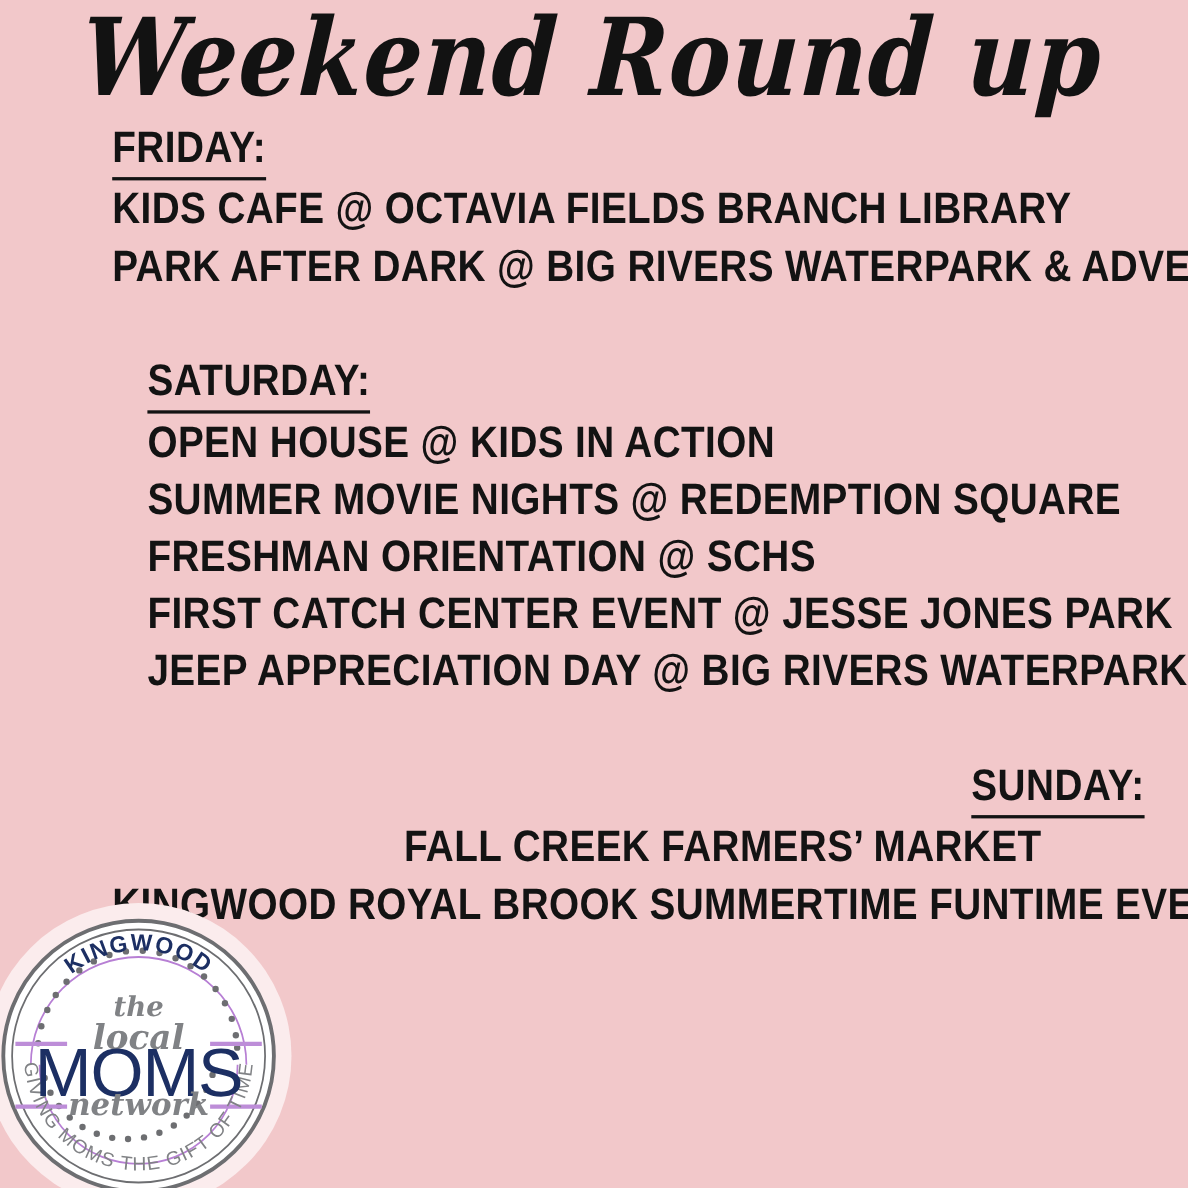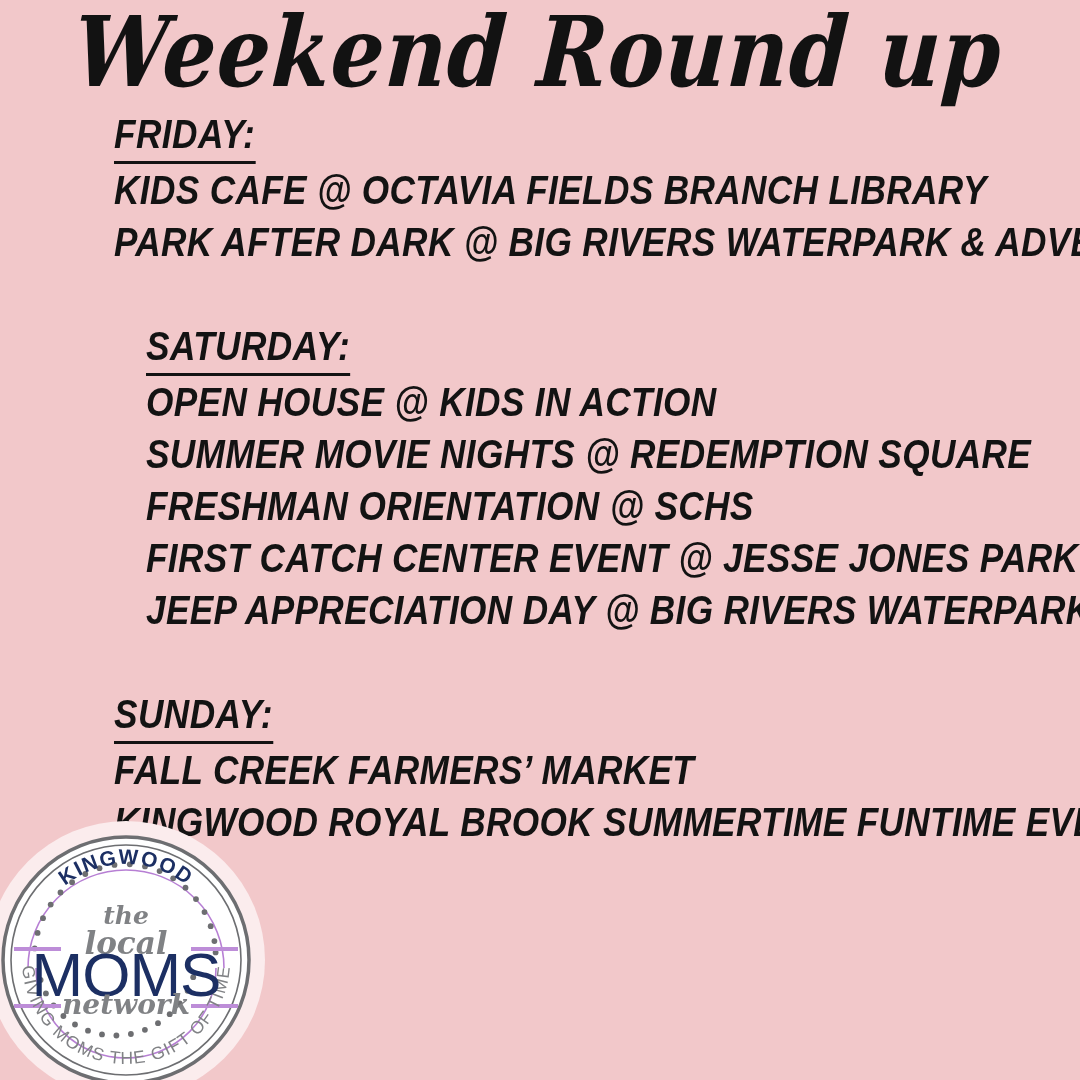--- a/index.html
+++ b/index.html
@@ -37,31 +37,30 @@
     color: #121212;
     letter-spacing: 1px;
     transform: scaleY(1.16) skewX(-4deg);
     transform-origin: 50% 20%;
     white-space: nowrap;
   }
 
   
   #list {
     position: absolute;
-    left: 114px;
+    left: 102px;
     top: 108px;
     width: 960px;
-    font-style: italic;
   }
 
   .day-block {
     margin: 0;
   }
   .day-block.saturday { margin-top: 52px; margin-left: 32px; }
-  .day-block.sunday   { margin-top: 52px; }
+  .day-block.sunday   { margin-top: 52px; text-align: right; }
 
   .day-head {
     display: inline-block;
     font-family: "Liberation Sans Narrow", "Liberation Sans", sans-serif;
     font-weight: 700;
     font-size: 40px;
     line-height: 52px;
     color: #131313;
     letter-spacing: 0.5px;
     transform: scaleX(0.88);

